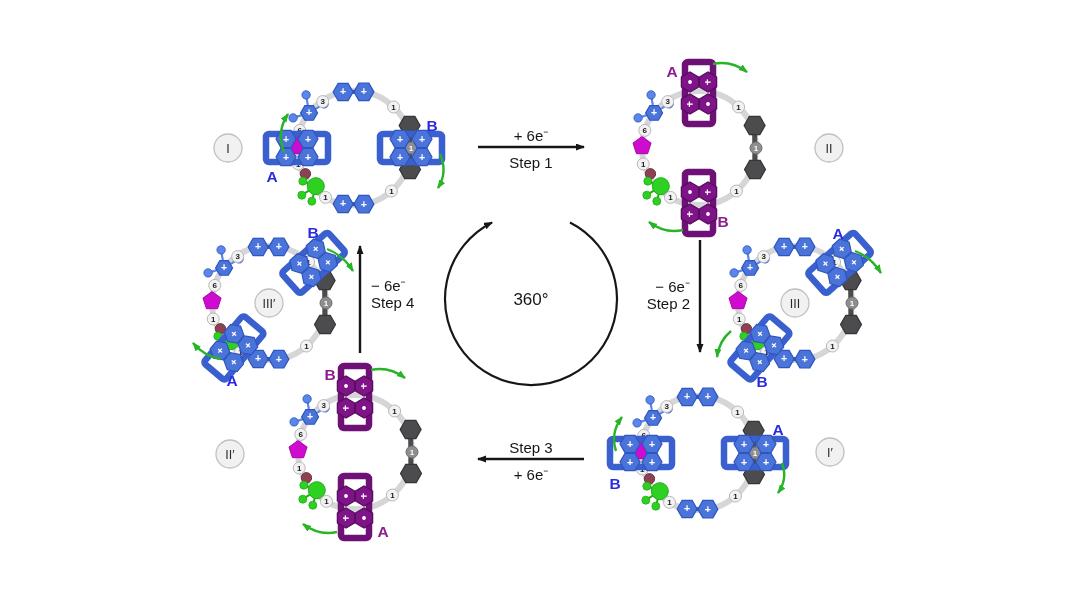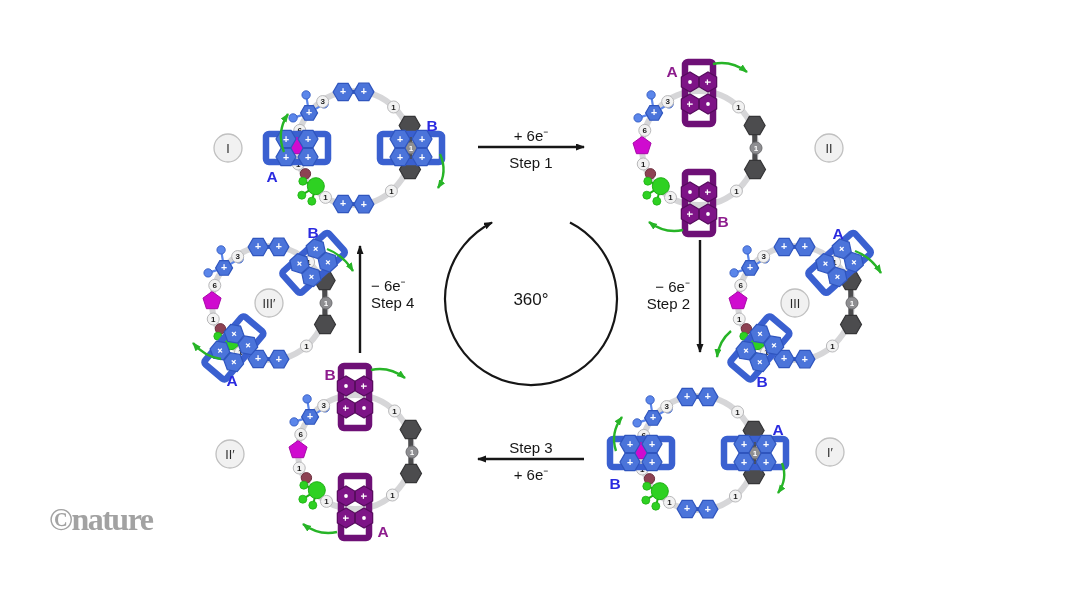--- a/index.html
+++ b/index.html
@@ -559,14 +559,13 @@
         <line x1="584" y1="459" x2="478" y2="459" stroke="#161616" stroke-width="2.4" marker-end="url(#headBlack)"></line>
         <text x="531" y="453" font-size="15" fill="#161616" font-weight="normal" text-anchor="middle">Step 3</text>
         <text x="531" y="480" font-size="15" fill="#161616" font-weight="normal" text-anchor="middle">+ 6e⁻</text>
       </g>
       <g>
         <line x1="360" y1="353" x2="360" y2="246" stroke="#161616" stroke-width="2.4" marker-end="url(#headBlack)"></line>
         <text x="371" y="291" font-size="15" fill="#161616" font-weight="normal" text-anchor="start">− 6e⁻</text>
         <text x="371" y="308" font-size="15" fill="#161616" font-weight="normal" text-anchor="start">Step 4</text>
       </g>
     </svg>
-  <div class="watermark">©nature</div>
 </div>
 
 </body></html>

